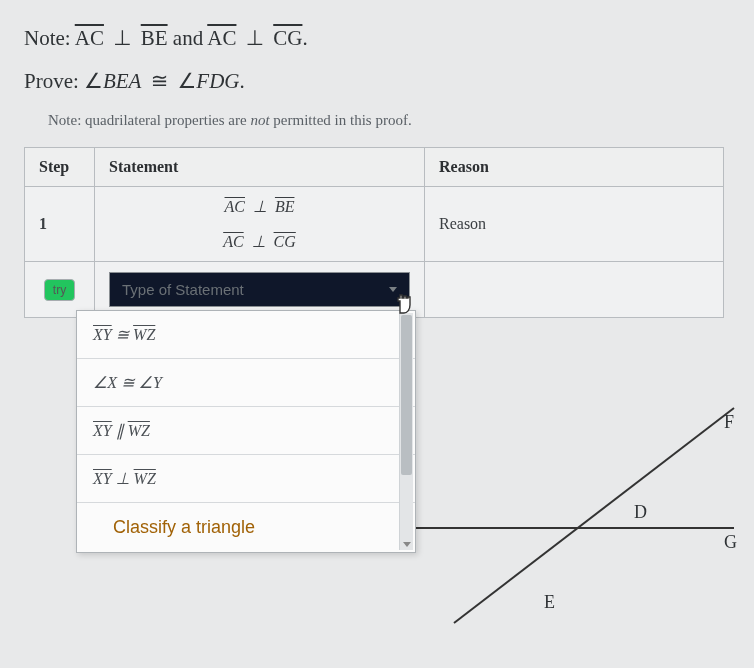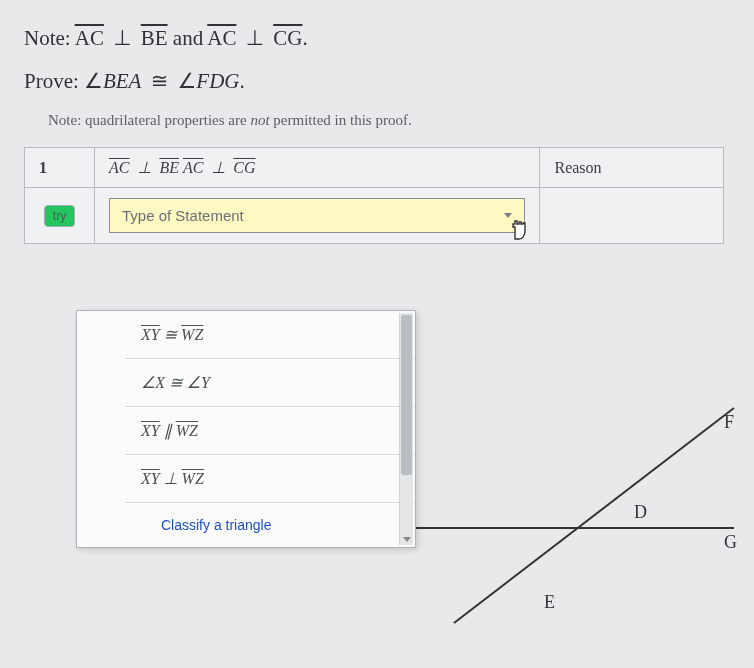--- a/index.html
+++ b/index.html
@@ -47,40 +47,40 @@
   }
   table.proof th {
     font-weight: bold;
     background: #eeefef;
     color: #2c2f32;
   }
   .step-col { width: 70px; text-align: center; }
   .stmt-col { width: 330px; text-align: center; }
   .reason-col { }
   .step-num { font-size: 13px; font-weight: bold; text-align:center; }
-  .stmt-lines { display:flex; align-items:center; gap:4px; font-style: italic; }
+  .stmt-lines { display:flex; flex-direction:column; align-items:center; gap:16px; font-style: italic; justify-content: space-between; }
 
   .try-btn {
     border: 1px solid #a7acb0;
     background: #22c55e;
     border-radius: 4px;
     padding: 3px 8px;
     font-size: 12px;
     color: #555;
     font-family: Arial, sans-serif;
     cursor: pointer;
   }
 
   .dropdown-row td { padding: 0; position: relative; }
   .dropdown-closed {
     display: flex;
     align-items: center;
     justify-content: space-between;
     border: 1px solid #8a8f93;
-    background: #fef9c3;
+    background: #0f172a;
     padding: 8px 12px;
     font-size: 15px;
     color: #6a7075;
     font-family: Arial, sans-serif;
     cursor: pointer;
     position: relative;
   }
   .dropdown-closed .caret {
     width: 0; height: 0;
     border-left: 4px solid transparent;
@@ -109,23 +109,22 @@
   }
   .dropdown-panel .opt {
     padding: 14px 16px;
     border-bottom: 1px solid #d6d9dc;
     font-size: 16px;
     font-style: italic;
     color: #4a4f54;
     cursor: pointer;
     display:flex;
     align-items:center;
-    margin-left:48px;
-  }
-  .dropdown-panel .opt.last { border-bottom: none; font-style: normal; font-family: Arial, sans-serif; font-size: 14px; color: #1d4ed8; padding-left: 36px; }
+  }
+  .dropdown-panel .opt.last { border-bottom: none; font-style: normal; font-family: Arial, sans-serif; font-size: 18px; color: #a16207; padding-left: 36px; }
   .dropdown-panel .scrollbar {
     position: absolute;
     right: 2px; top: 2px; bottom: 2px;
     width: 14px;
     background: #e3e5e7;
     border-left: 1px solid #cfd3d6;
   }
   .dropdown-panel .scrollbar .thumb {
     position: absolute;
     left: 1px; right: 1px;
@@ -180,20 +179,25 @@
   <span class="cong"></span>
   <span class="ang"></span><i>FDG</i><span>.</span>
 </div>
 
 <div class="note">
   <span>Note: quadrilateral properties are </span><em>not</em><span> permitted in this proof.</span>
 </div>
 
 <table class="proof">
   <tbody>
+      <tr>
+    <th class="step-col">Step</th>
+    <th class="stmt-col">Statement</th>
+    <th class="reason-col">Reason</th>
+  </tr>
   <tr>
     <td class="step-num">1</td>
     <td>
       <div class="stmt-lines">
         <div>
           <span class="ov">AC</span>
           <span class="perp"></span>
           <span class="ov">BE</span>
         </div>
         <div>

